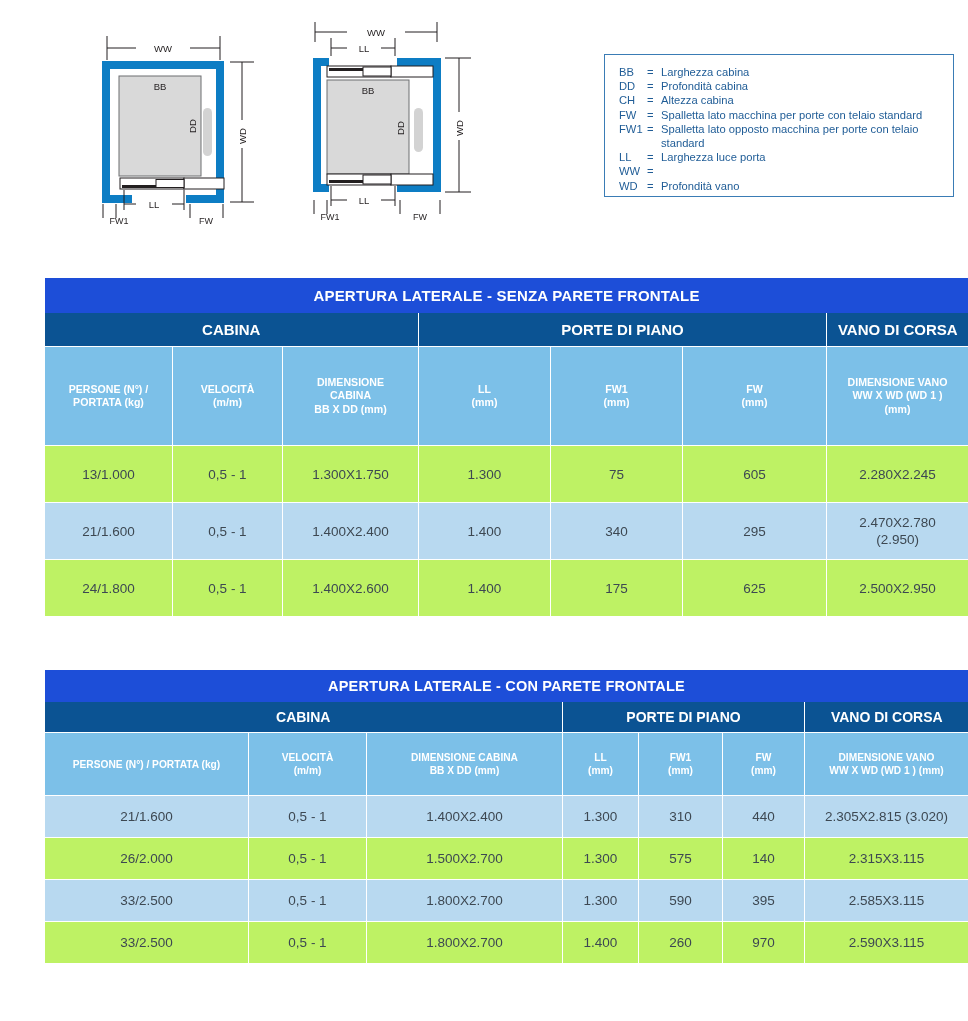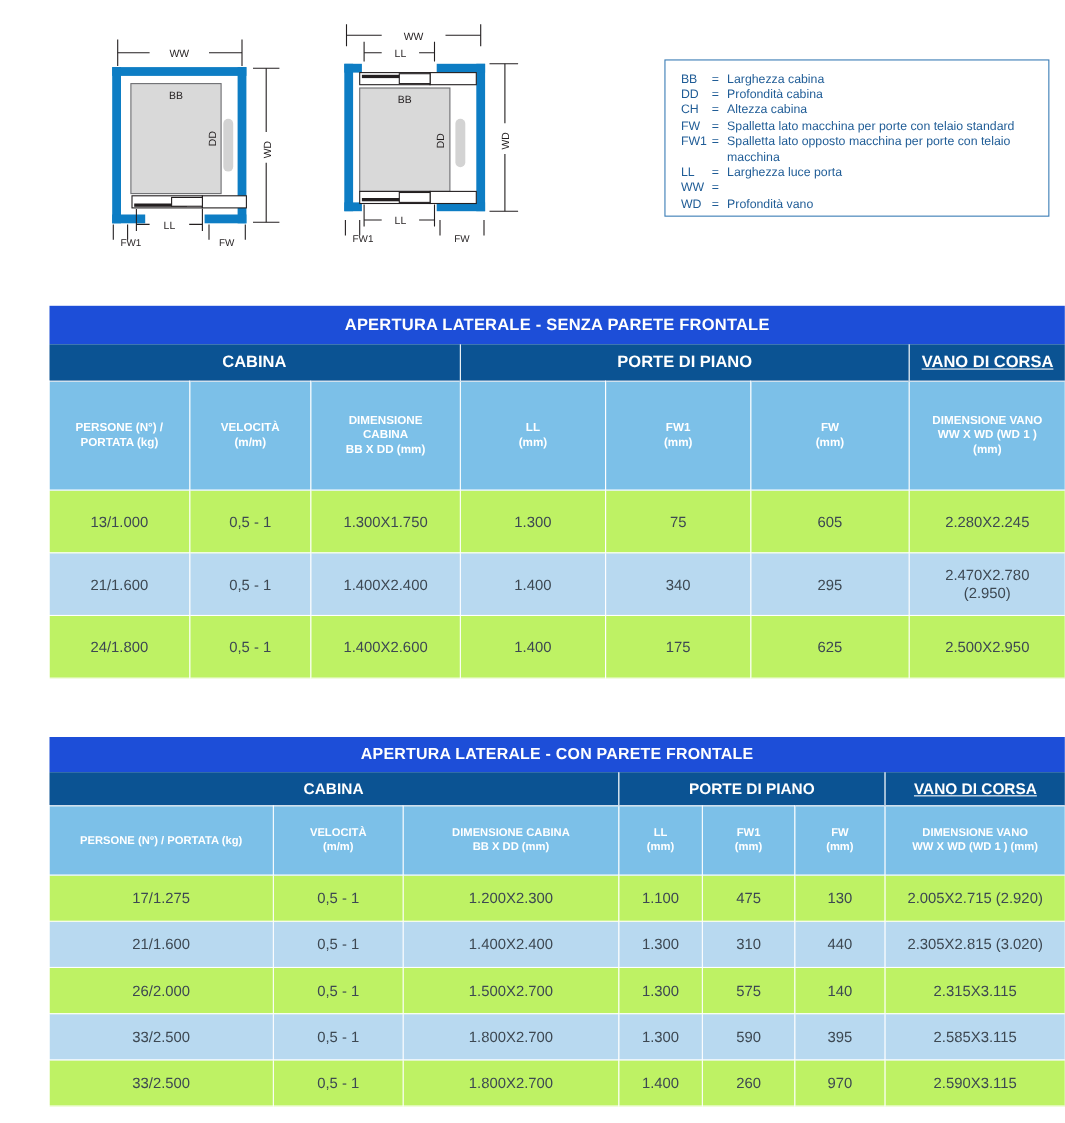--- a/index.html
+++ b/index.html
@@ -92,21 +92,21 @@
     background: #0b5393;
     color: #ffffff;
     text-align: center;
     font-weight: bold;
     font-size: 15px;
     padding: 8px 4px;
     border-left: 1.5px solid #ffffff;
     border-right: 1.5px solid #ffffff;
   }
   .group-bar td:first-child { border-left: none; }
-  .group-bar td:last-child { border-right: none; text-decoration: underline; }
+  .group-bar td:last-child { border-right: none; }
   #table-2 .group-bar td { font-size: 14px; padding: 7px 4px; }
 
   .sub-bar td {
     background: #7cc0e8;
     color: #ffffff;
     text-align: center;
     font-weight: bold;
     font-size: 10.6px;
     line-height: 13.5px;
     padding: 12px 3px;
@@ -291,21 +291,21 @@
           <span class="legend-key">FW</span>
           <span class="legend-eq">=</span>
           <span class="legend-def">Spalletta lato macchina  per porte con telaio standard</span>
         </div>
         <div class="legend-row">
           <span class="legend-key">FW1</span>
           <span class="legend-eq">=</span>
           <span class="legend-def">Spalletta lato opposto macchina per porte con telaio</span>
         </div>
         <div class="legend-row legend-cont">
-          <span class="legend-def">macchina</span>
+          <span class="legend-def">standard</span>
         </div>
         <div class="legend-row">
           <span class="legend-key">LL</span>
           <span class="legend-eq">=</span>
           <span class="legend-def">Larghezza luce porta</span>
         </div>
         <div class="legend-row">
           <span class="legend-key">WW</span>
           <span class="legend-eq">=</span>
         </div>
@@ -491,43 +491,20 @@
             <span class="sub2">FW</span>
             <span class="sub2">(mm)</span>
           </td>
           <td>
             <span class="sub2">DIMENSIONE VANO</span>
             <span class="sub2">WW X WD (WD 1 ) (mm)</span>
           </td>
         </tr>
     </thead>
     <tbody id="t2-body">
-        <tr class="row-odd">
-          <td>
-            <span class="sub2">17/1.275</span>
-          </td>
-          <td>
-            <span class="sub2">0,5 - 1</span>
-          </td>
-          <td>
-            <span class="sub2">1.200X2.300</span>
-          </td>
-          <td>
-            <span class="sub2">1.100</span>
-          </td>
-          <td>
-            <span class="sub2">475</span>
-          </td>
-          <td>
-            <span class="sub2">130</span>
-          </td>
-          <td>
-            <span class="sub2">2.005X2.715 (2.920)</span>
-          </td>
-        </tr>
         <tr class="row-even">
           <td>
             <span class="sub2">21/1.600</span>
           </td>
           <td>
             <span class="sub2">0,5 - 1</span>
           </td>
           <td>
             <span class="sub2">1.400X2.400</span>
           </td>

